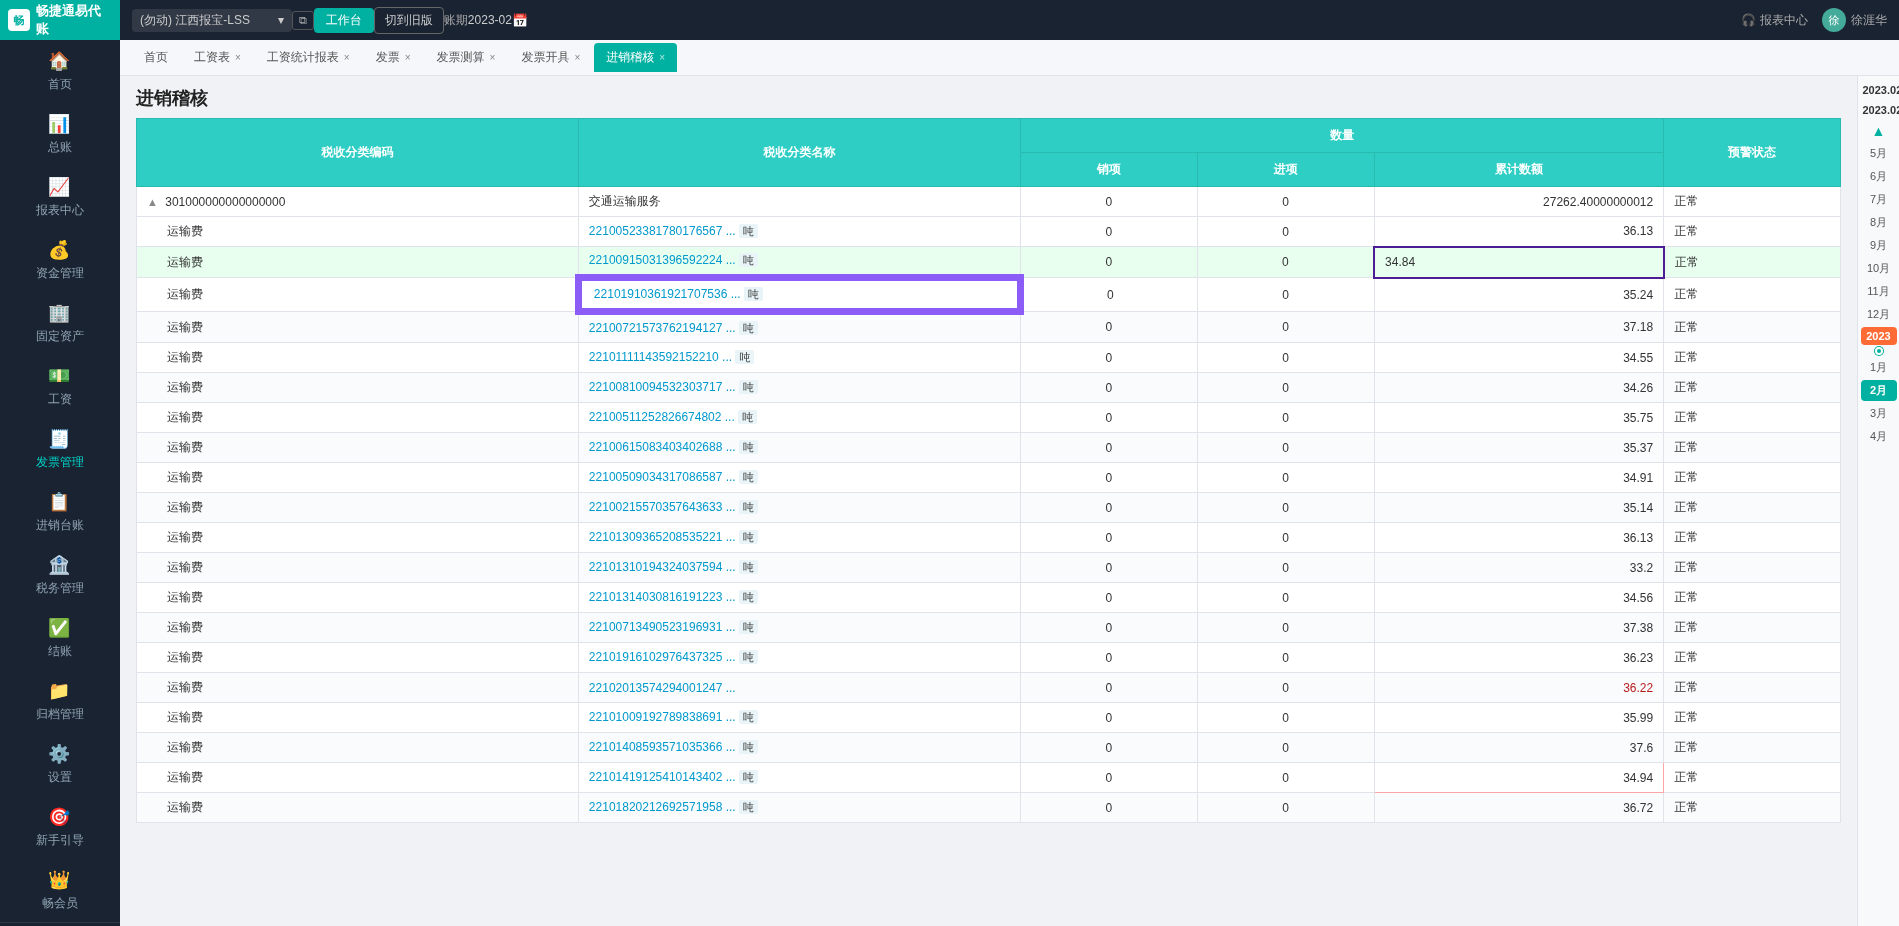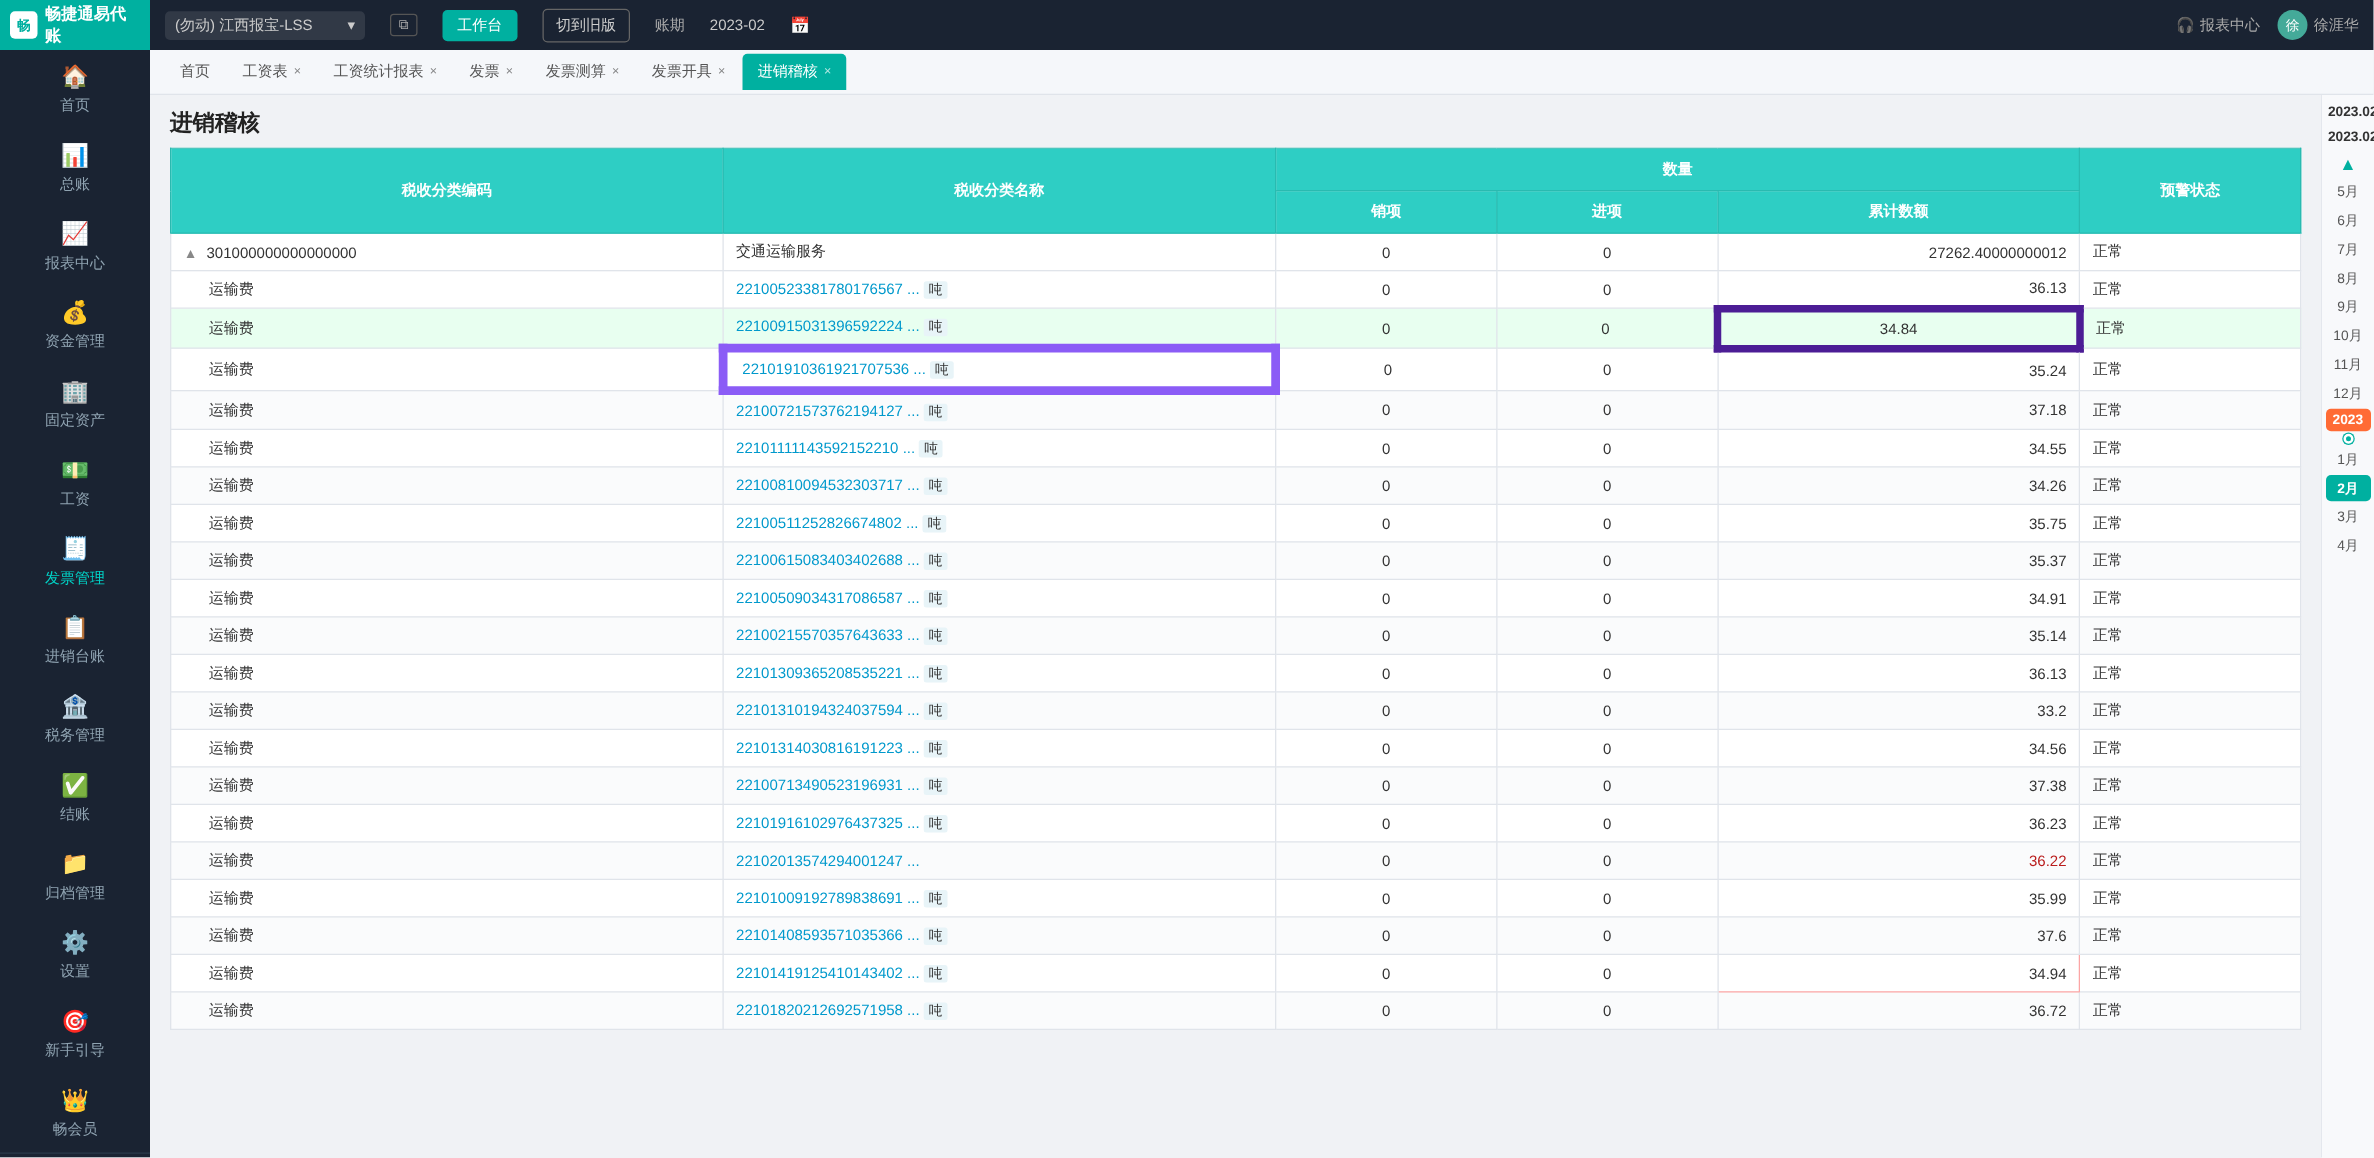--- a/index.html
+++ b/index.html
@@ -71,21 +71,21 @@
       overflow: hidden;
     }
 
     
     .topbar {
       background: #1a2332;
       height: 40px;
       display: flex;
       align-items: center;
       padding: 0 12px;
-      gap: 20px;
+      gap: 0;
       flex-shrink: 0;
     }
     .topbar-company {
       background: rgba(255,255,255,0.1);
       border-radius: 4px;
       padding: 3px 8px;
       color: #ccc;
       font-size: 12px;
       display: flex;
       align-items: center;
@@ -512,21 +512,21 @@
       <td style="padding:6px 10px;border:1px solid #e0e4ea;text-align:center;color:#333;">0</td>
       <td style="padding:6px 10px;border:1px solid #e0e4ea;text-align:center;color:#333;">0</td>
       <td style="padding:6px 10px;border:1px solid #e0e4ea;text-align:right;color:#333;">36.13</td>
       <td style="padding:6px 10px;border:1px solid #e0e4ea;color:#333;">正常</td>
     </tr>
               <tr style="background: rgb(232, 255, 240);">
       <td style="padding:6px 10px;border:1px solid #e0e4ea;color:#333;padding-left:30px;">运输费</td>
       <td style="padding:6px 10px;border:1px solid #e0e4ea;color:#0099cc;cursor:pointer;">22100915031396592224 ... <span style="color:#333;background:#e8f4f8;padding:1px 4px;border-radius:2px;font-size:11px;">吨</span></td>
       <td style="padding:6px 10px;border:1px solid #e0e4ea;text-align:center;color:#333;">0</td>
       <td style="padding:6px 10px;border:1px solid #e0e4ea;text-align:center;color:#333;">0</td>
-      <td style="padding:6px 10px;border:6px solid #4c1d95;text-align:center;color:#333;">34.84</td>
+      <td style="padding:6px 10px;border:2px solid #4c1d95;text-align:left;color:#333;">34.84</td>
       <td style="padding:6px 10px;border:1px solid #e0e4ea;color:#333;">正常</td>
     </tr>
               <tr style="background: rgb(255, 255, 255);">
       <td style="padding:6px 10px;border:1px solid #e0e4ea;color:#333;padding-left:30px;">运输费</td>
       <td style="padding:6px 12px;border:7px solid #8b5cf6;color:#0099cc;cursor:pointer;">22101910361921707536 ... <span style="color:#333;background:#e8f4f8;padding:1px 4px;border-radius:2px;font-size:11px;">吨</span></td>
       <td style="padding:6px 10px;border:1px solid #e0e4ea;text-align:center;color:#333;">0</td>
       <td style="padding:6px 10px;border:1px solid #e0e4ea;text-align:center;color:#333;">0</td>
       <td style="padding:6px 10px;border:1px solid #e0e4ea;text-align:right;color:#333;">35.24</td>
       <td style="padding:6px 10px;border:1px solid #e0e4ea;color:#333;">正常</td>
     </tr>

